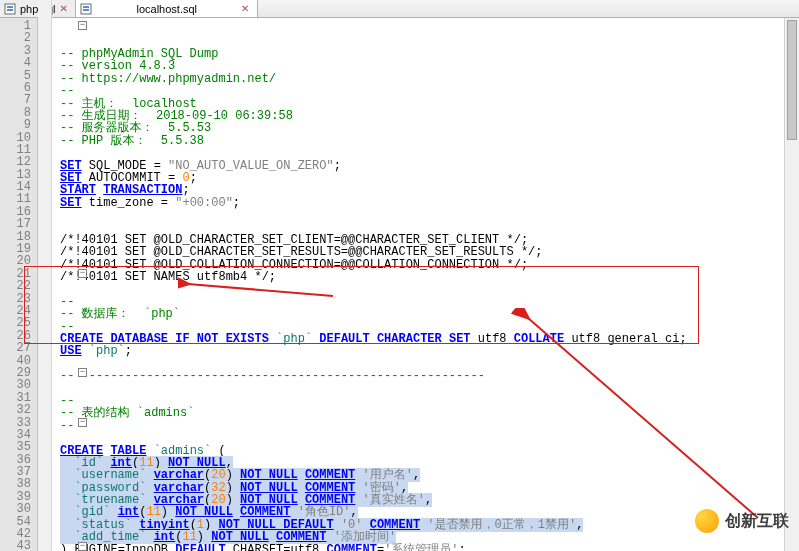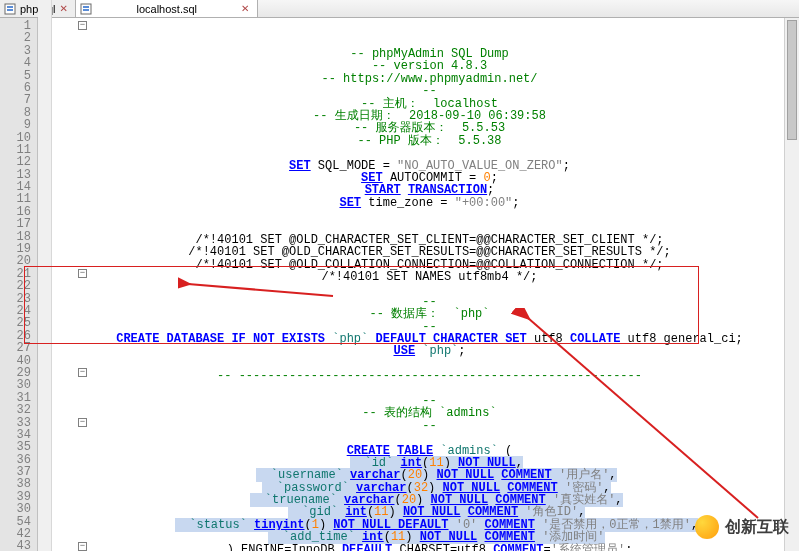--- a/index.html
+++ b/index.html
@@ -50,21 +50,21 @@
     padding-top: 2px;
     user-select: none;
   }
   .gutter div { padding-right: 6px; height: 12.4px; line-height: 12.4px; }
   .code {
     flex: 1;
     padding-top: 2px;
     position: relative;
     white-space: pre;
   }
-  .line { height: 12.4px; line-height: 12.4px; padding-left: 6px; position: relative; text-align: center;}
+  .line { height: 12.4px; line-height: 12.4px; padding-left: 6px; position: relative;}
   .foldcol {
     position: absolute;
     left: 38px;
     top: 0;
     width: 14px;
     height: 100%;
     background: #f0f0f0;
     border-right: 1px solid #d8d8d8;
   }
   .fold {
@@ -90,21 +90,21 @@
     position: absolute;
     border: 1px solid #d82020;
     pointer-events: none;
   }
   .arrow {
     position: absolute;
     pointer-events: none;
   }
   .watermark {
     position: absolute;
-    right: 10px; bottom: 12px;
+    right: 10px; bottom: 18px;
     display: flex; align-items: center; gap: 6px;
     opacity: 0.95;
   }
   .watermark-icon {
     width: 24px; height:24px;
     border-radius: 50%;
     background: radial-gradient(circle at 30% 30%, #ffd633, #ff9900);
     position: relative;
   }
   .watermark-text {
@@ -114,21 +114,21 @@
     white-space: nowrap;
   }
   .scrollbar-v {
     position: absolute; right:0; top:18px; bottom:0; width:15px;
     background:#f0f0f0; border-left:1px solid #d0d0d0;
   }
   .scrollbar-v .thumb{
     position:absolute; left:2px; right:2px; top:2px; height:120px;
     background:#c8c8c8; border:1px solid #a0a0a0;
   }
-  .sel { background:#c8d8f0;margin-left:14px; }
+  .sel { background:#c8d8f0; }
 </style>
 </head>
 <body>
 
 <div class="tabbar">
   <div class="tab">
     <span class="tab-icon">
       <svg width="12" height="12">
           <rect x="1" y="1" width="10" height="10" fill="#fff" stroke="#6a6a6a"></rect>
           <rect x="3" y="3" width="6" height="2" fill="#5a8cd6"></rect>

